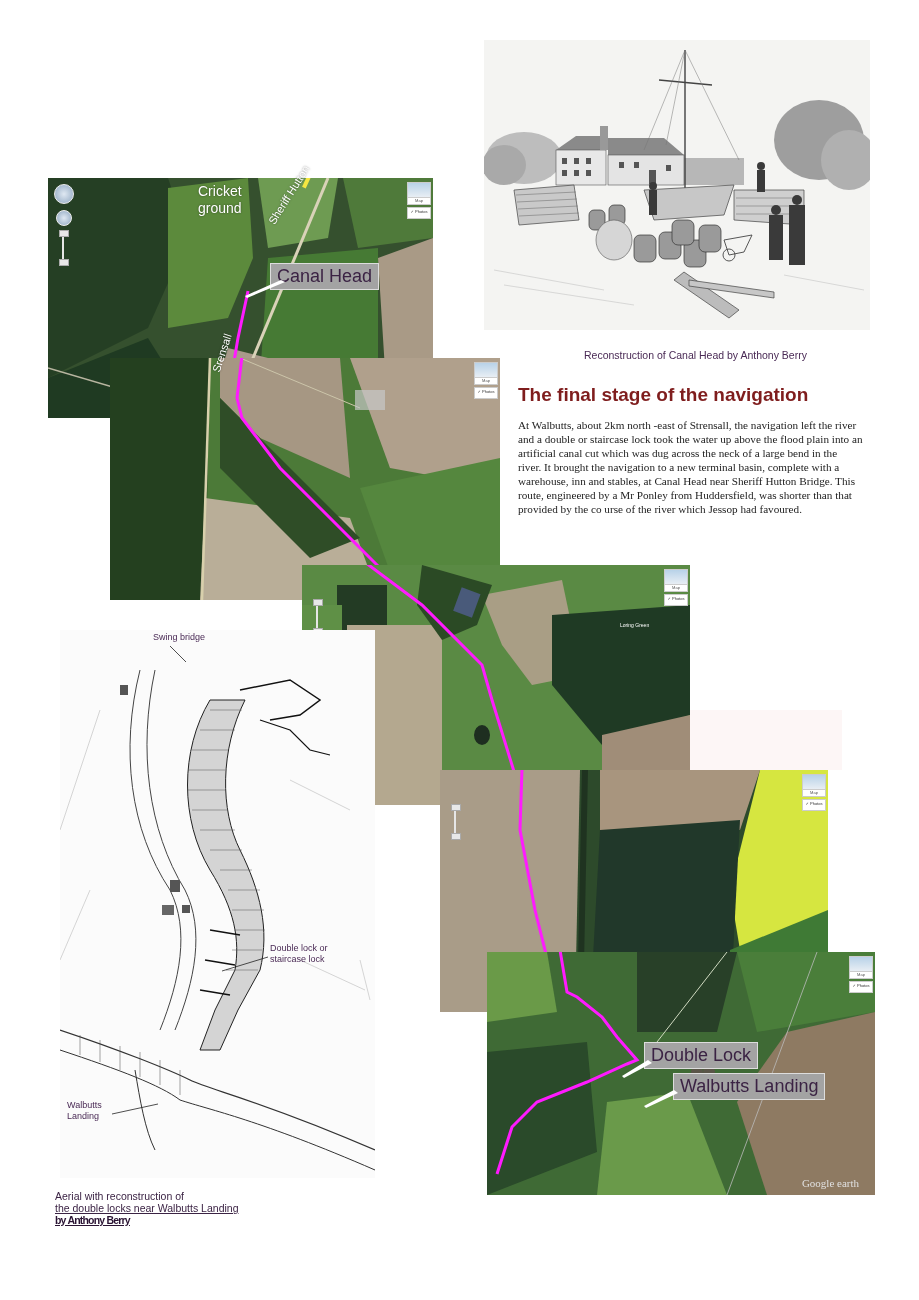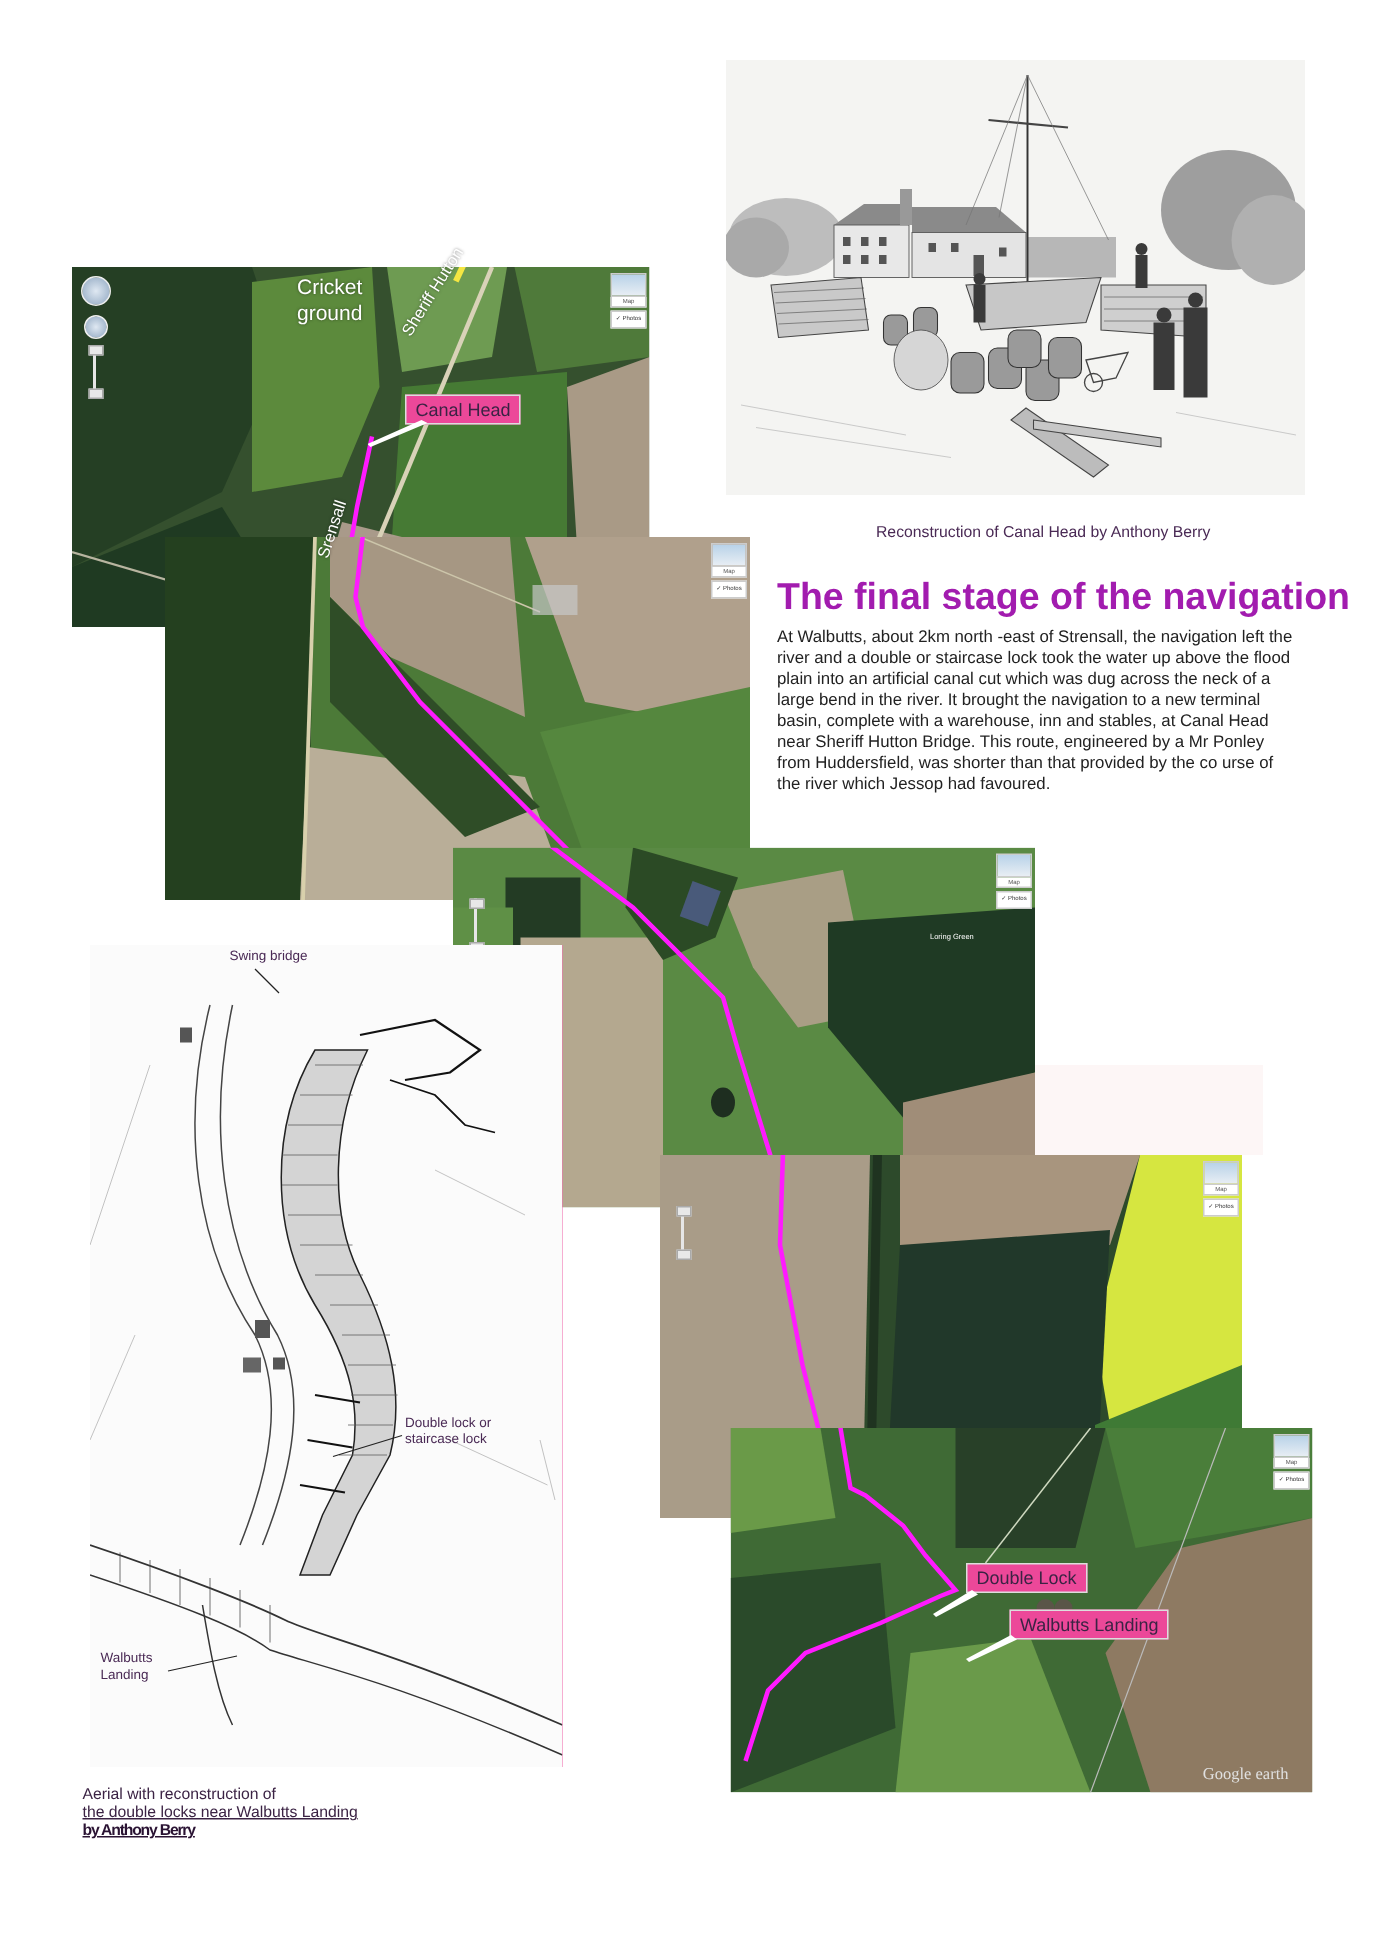--- a/index.html
+++ b/index.html
@@ -17,25 +17,25 @@
   .map-ctrl .globe { width:22px; height:14px; background:linear-gradient(#b8d2e8,#e8eef4); border:1px solid #ccc; }
   .map-ctrl .lbl { width:22px; height:6px; background:#fff; border:1px solid #ccc; border-top:none; font-size:4px; color:#555; text-align:center; line-height:6px;}
   .map-ctrl .photos { margin-top:2px; width:22px; height:10px; background:#fff; border:1px solid #ccc; font-size:4px; color:#333; text-align:center; line-height:8px; }
   .nav-ctrl { position:absolute; left:6px; top:6px; width:18px; }
   .nav-ctrl .circ { width:18px; height:18px; border-radius:50%; background:radial-gradient(#dfe8f2,#8ea6c0); border:1px solid #eee; }
   .nav-ctrl .circ2 { width:14px; height:14px; margin:6px 2px 0; border-radius:50%; background:radial-gradient(#dfe8f2,#8ea6c0); border:1px solid #eee; }
   .nav-ctrl .slider { width:2px; height:36px; margin:4px 8px 0; background:#e6e6e6; position:relative; }
   .nav-ctrl .slider::before, .nav-ctrl .slider::after { content:""; position:absolute; left:-3px; width:8px; height:5px; background:#e8e8e8; border:1px solid #aaa; }
   .nav-ctrl .slider::before { top:0; } .nav-ctrl .slider::after { bottom:0; }
 
-  .callout { background:#ec4899; color:#3b2344; font-size:12px; padding:2px 6px; border:1px solid #ddd; white-space:nowrap; }
+  .callout { background:#a3a3a3; color:#3b2344; font-size:18px; padding:2px 6px; border:1px solid #ddd; white-space:nowrap; }
   .map-text { color:#ffffff; font-size:14px; text-shadow:0 0 2px rgba(0,0,0,.5); }
 
-  .heading { left:518px; top:384px; font-size:25px; font-weight:bold; color:#a21caf; font-family:"Liberation Sans", sans-serif; }
-  .body-text { left:518px; top:418px; width:345px; font-family:Liberation Sans, sans-serif; font-size:11.2px; line-height:14px; color:#222; }
+  .heading { left:518px; top:384px; font-size:19px; font-weight:bold; color:#7f1d1d; font-family:"Liberation Sans", sans-serif; }
+  .body-text { left:518px; top:418px; width:345px; font-family:Liberation Serif, serif; font-size:11.2px; line-height:14px; color:#222; }
 
   .pink-box { left:690px; top:710px; width:152px; height:60px; background:#fdf6f6; }
 
   
   .sketch-bottom { left:60px; top:630px; width:315px; height:548px; background:#ec4899; overflow:hidden; }
   .sk-label { font-size:9px; color:#4a2a55; line-height:11px; }
   .bottom-caption { left:55px; top:1190px; font-size:10.5px; line-height:12px; color:#3b2344; }
   .bottom-caption .u { text-decoration:underline; }
   .bottom-caption .b { font-weight:bold; letter-spacing:-0.8px; color:#2a1333; text-decoration:underline; }
 </style>

